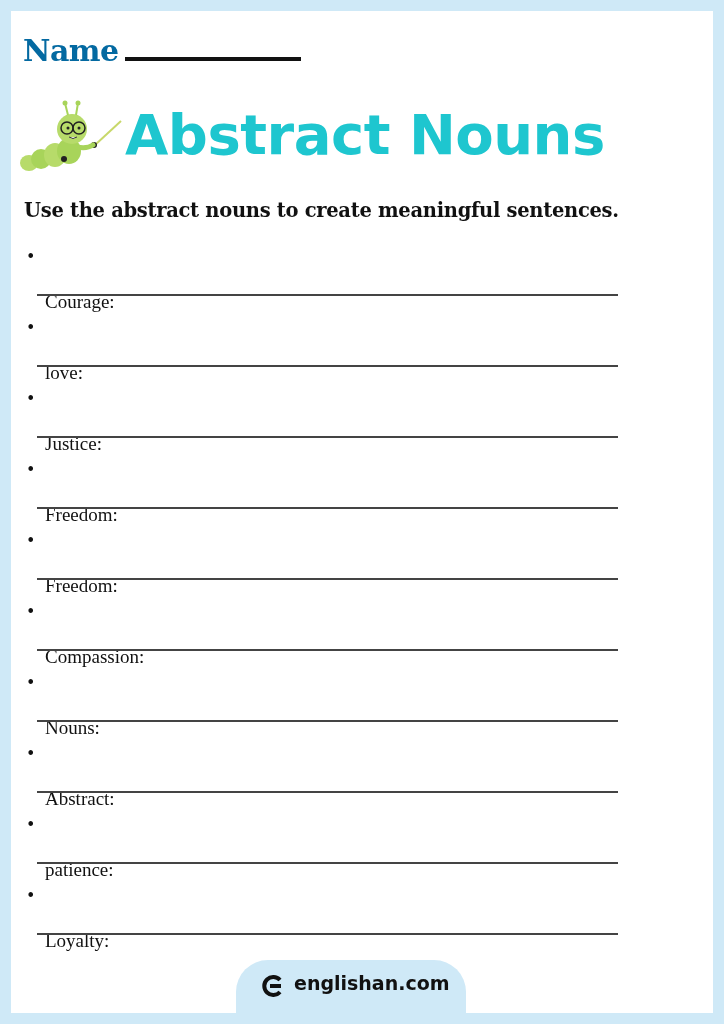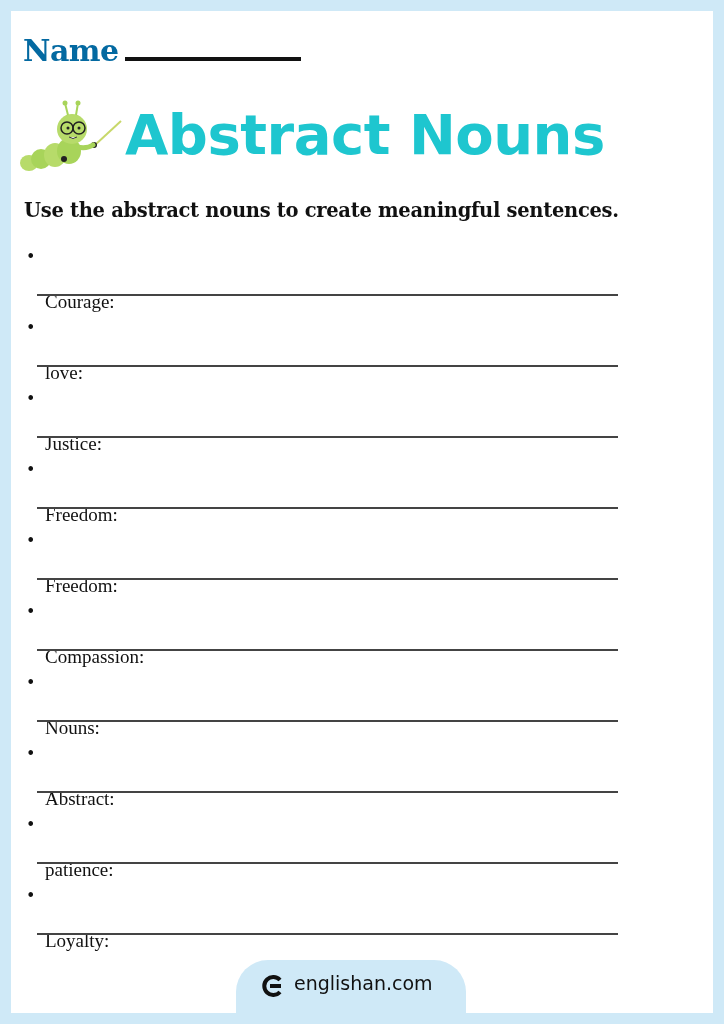--- a/index.html
+++ b/index.html
@@ -14,21 +14,21 @@
   .mascot { position:absolute; left:6px; top:88px; width:110px; height:80px; }
   .title { position:absolute; left:114px; top:96px; font-family:"DejaVu Sans", sans-serif; font-weight:bold; font-size:56px; color:#1ec6cf; letter-spacing:-0.5px; margin:0; line-height:1; }
   .instr { position:absolute; left:13px; top:188px; font-family:"DejaVu Serif", serif; font-weight:bold; font-size:19.5px; color:#111; margin:0; letter-spacing:-0.3px; }
   .items { position:absolute; left:0; top:0; width:100%; }
   .item { position:absolute; left:0; width:100%; height:71px; }
   .bullet { position:absolute; left:15px; top:6px; font-family:"DejaVu Serif", serif; font-size:16px; color:#111; }
   .label { position:absolute; left:34px; top:2px; font-family:"Liberation Serif", serif; font-size:19px; color:#111;margin-top:48px; }
   .line { position:absolute; left:26px; width:581px; top:53px; border-top:2px solid #444; }
   .footer { position:absolute; left:236px; top:960px; width:230px; height:53px; background:#cfe9f7; border-radius:32px 32px 0 0; }
   .footer .logo { position:absolute; left:26px; top:15px; width:22px; height:22px; }
-  .footer .site { position:absolute; left:58px; top:12px; font-family:"DejaVu Sans", sans-serif; font-weight:normal; font-size:19px; color:#111; }
+  .footer .site { position:absolute; left:58px; top:12px; font-family:"DejaVu Sans", sans-serif; font-weight:bold; font-size:19px; color:#111; }
 </style>
 </head>
 <body>
 
 <div class="sheet">
 
   <div class="hdr name">
     <span>Name</span><span class="blank"></span>
   </div>
 

